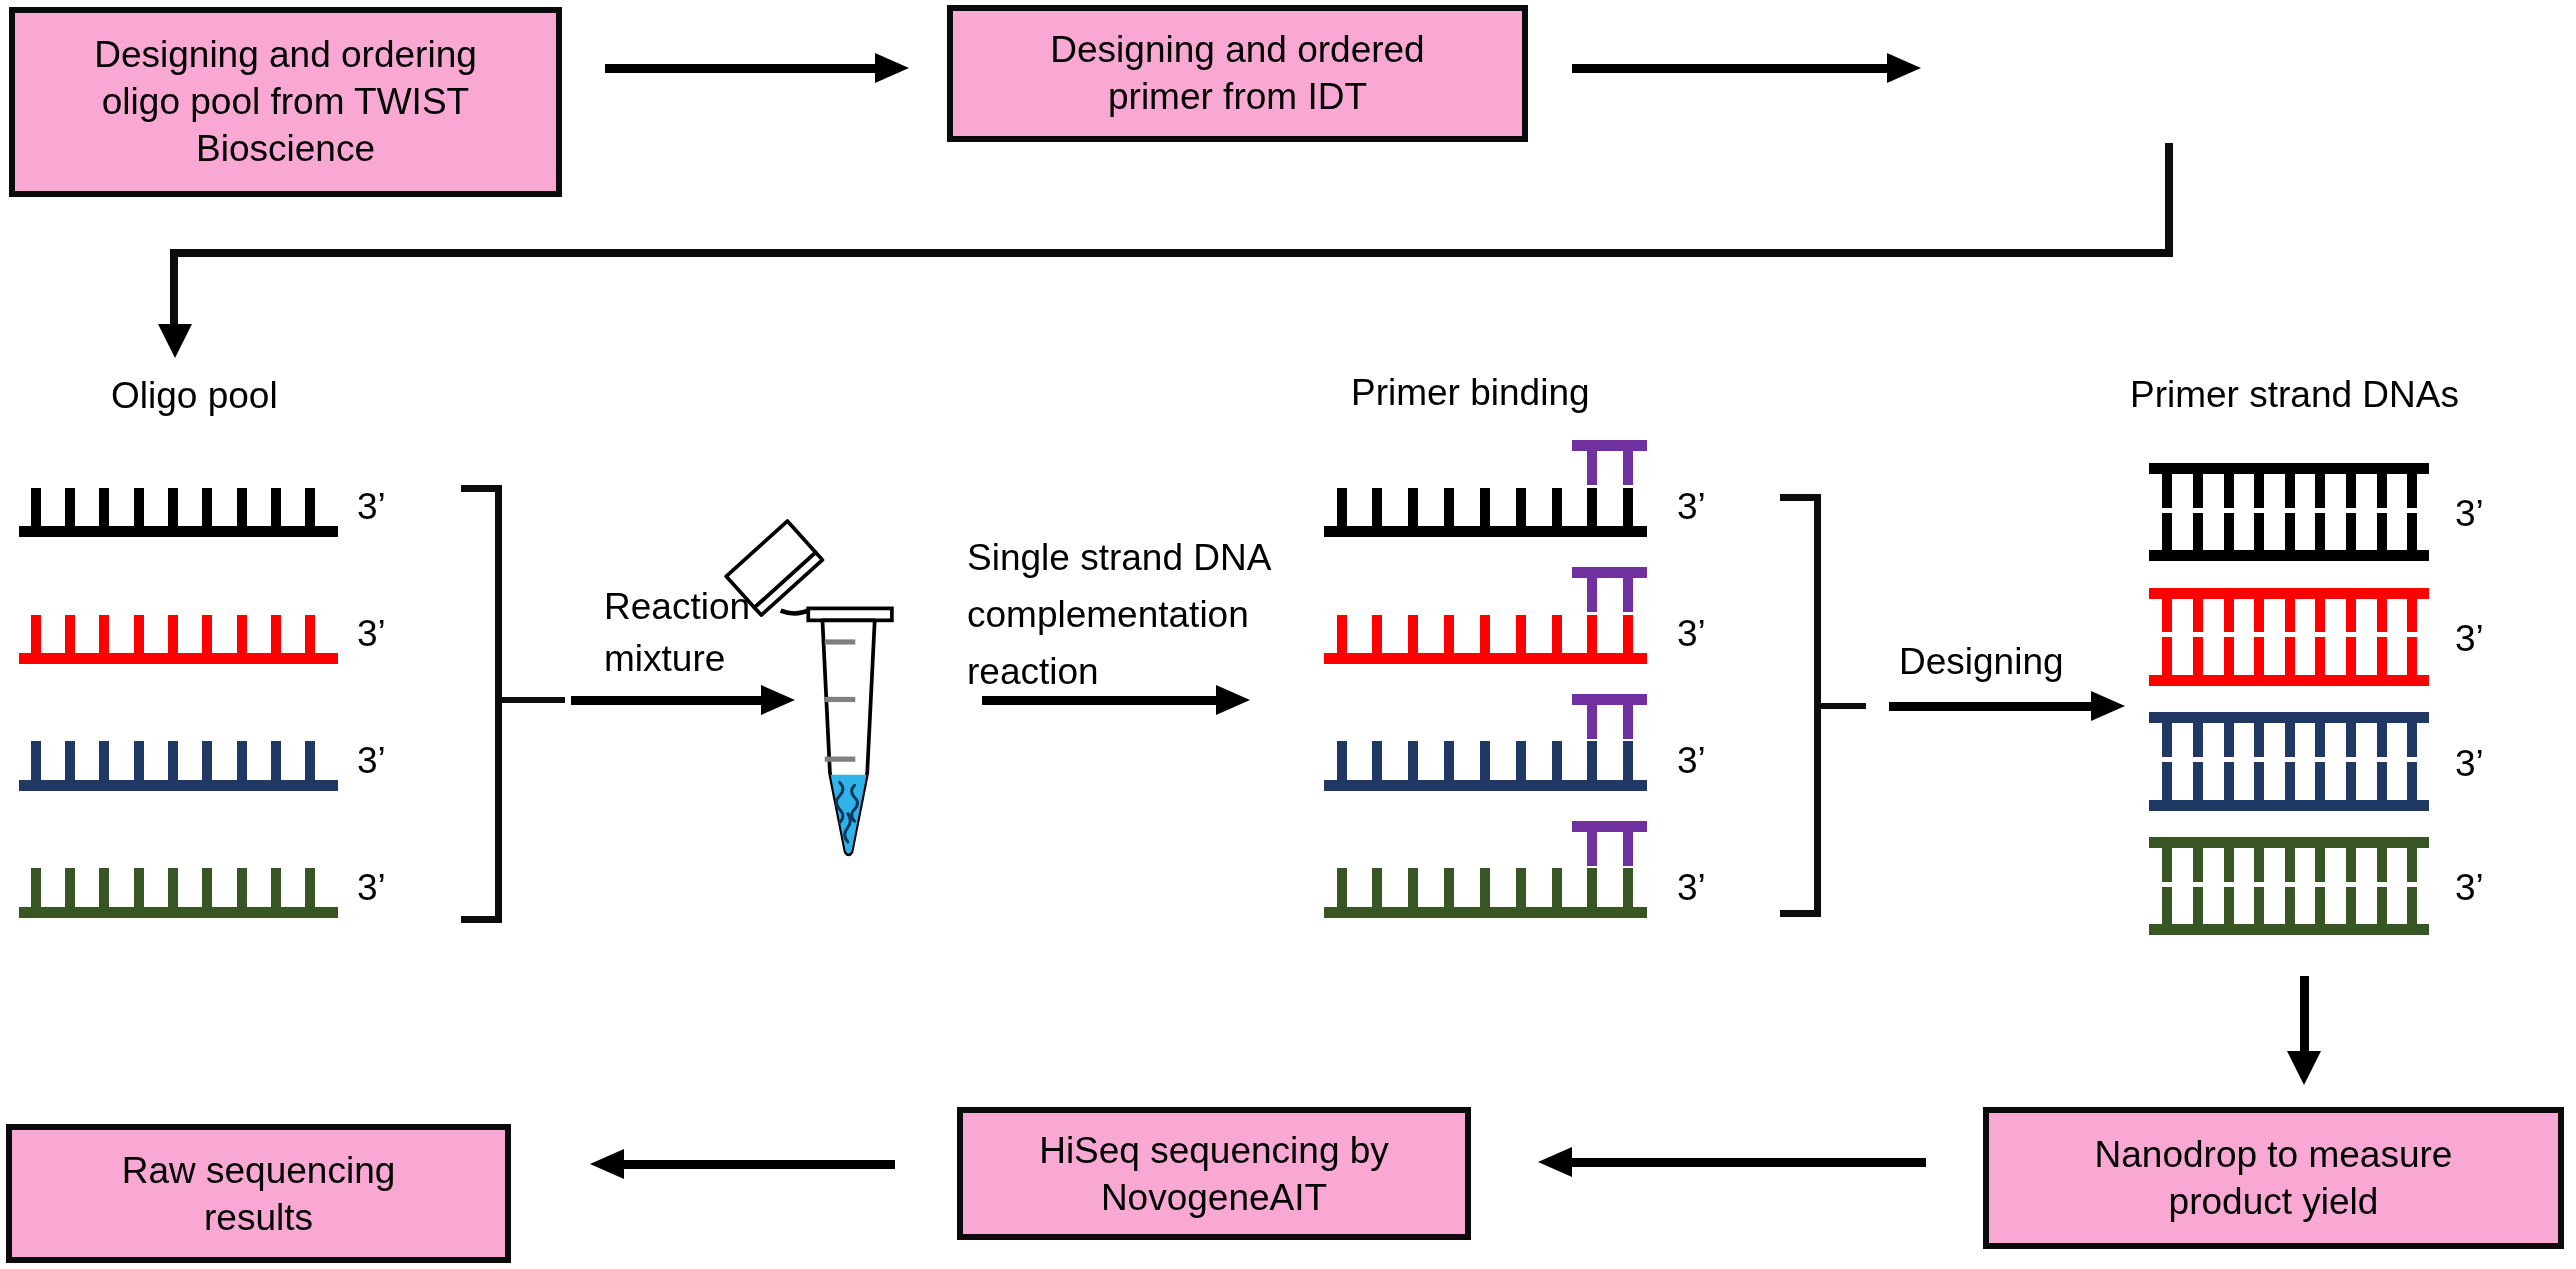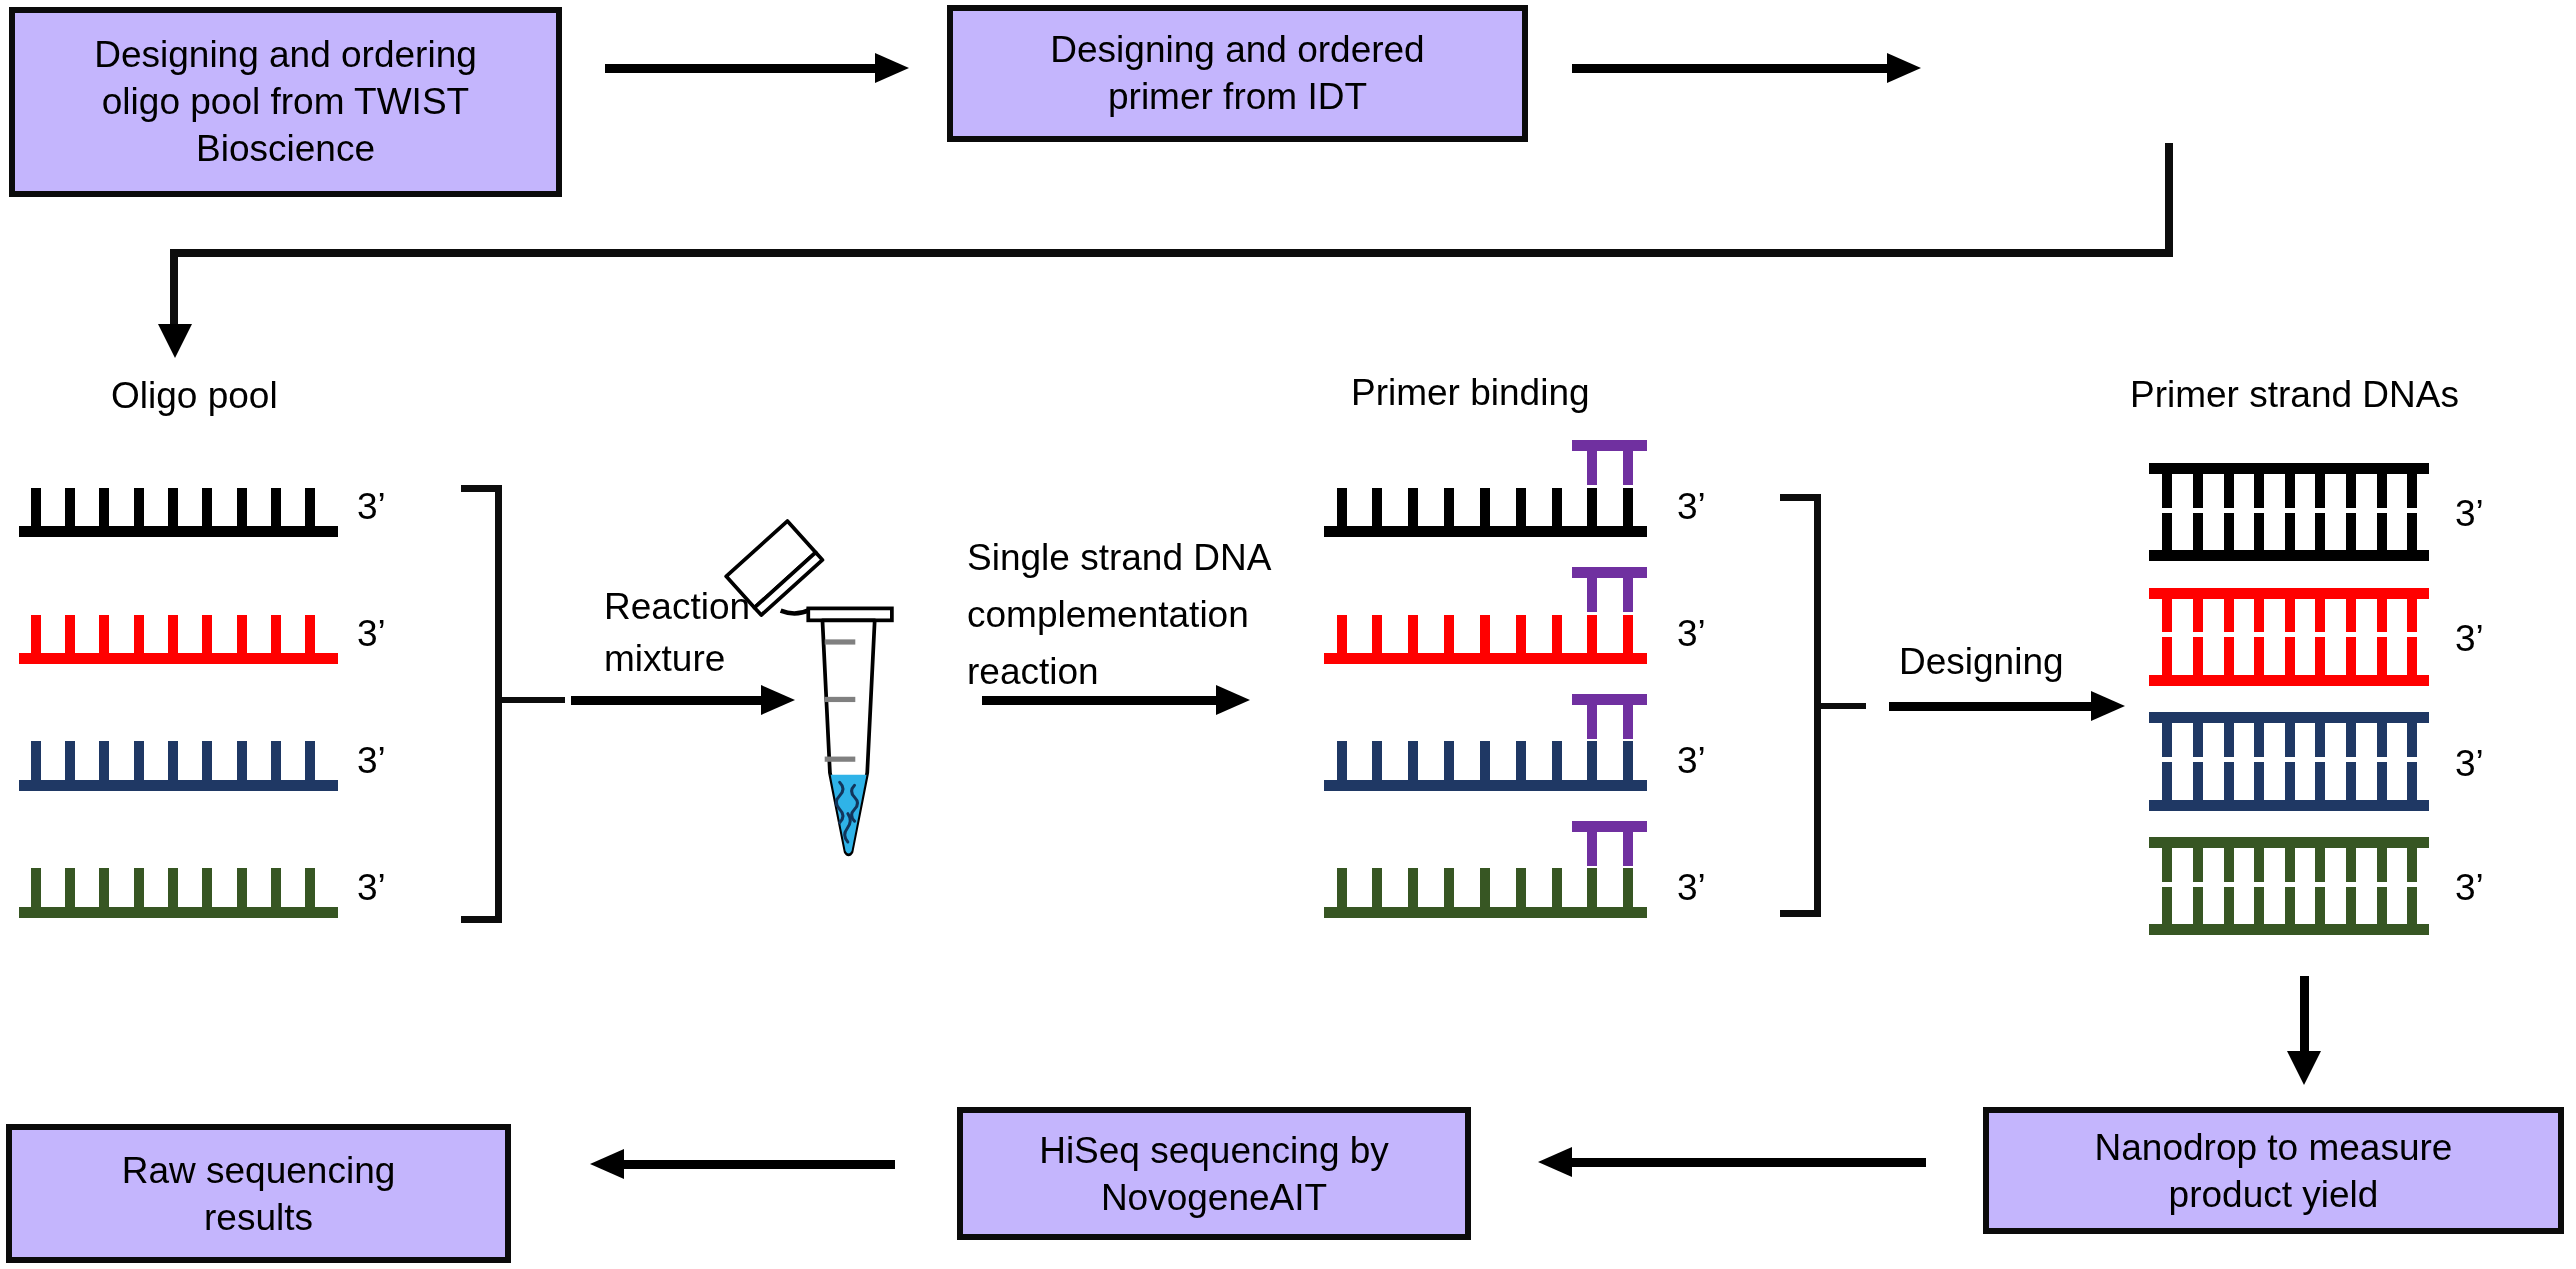--- a/index.html
+++ b/index.html
@@ -3,21 +3,21 @@
 <meta charset="utf-8">
 <style>
   html,body{margin:0;padding:0;background:#ffffff;}
   #canvas{
     position:relative;width:2576px;height:1269px;background:#ffffff;overflow:hidden;
     font-family:"Liberation Sans",sans-serif;color:#000;
   }
   .abs{position:absolute;}
   .lbl{position:absolute;font-size:37px;line-height:45px;color:#000;white-space:normal;margin-left:8px;}
   .pbox{
-    position:absolute;box-sizing:border-box;border:6.7px solid #0b0b0b;background:#c4b5fd;
+    position:absolute;box-sizing:border-box;border:6.7px solid #0b0b0b;background:#f9a8d4;
     display:flex;align-items:center;justify-content:center;text-align:center;
     font-size:37px;line-height:47px;
   }
   .pbox span{display:block;}
   .shaft-h{position:absolute;height:9px;background:#000;}
   .shaft-v{position:absolute;width:9px;background:#000;}
   .head-r{position:absolute;width:0;height:0;border-top:15.7px solid transparent;border-bottom:15.7px solid transparent;border-left:34px solid #000;}
   .head-l{position:absolute;width:0;height:0;border-top:15.7px solid transparent;border-bottom:15.7px solid transparent;border-right:34px solid #000;}
   .head-d{position:absolute;width:0;height:0;border-left:17px solid transparent;border-right:17px solid transparent;border-top:34px solid #000;}
   .bkline{position:absolute;background:#0d0d0d;}
@@ -294,21 +294,21 @@
         <div style="position: absolute; left: 2153px; top: 882px; width: 271px; height: 4.5px; background: rgb(255, 255, 255);"></div>
         <div style="position: absolute; left: 2455px; top: 865px; font: 37px / 45px &quot;Liberation Sans&quot;, sans-serif; color: rgb(0, 0, 0);">3’</div>
       </div>
     </div>
 
   <div>
     <div class="shaft-v" style="left:2300px;top:976px;height:76px;"></div>
     <div class="head-d" style="left:2287px;top:1051px;"></div>
   </div>
 
-  <div class="pbox" style="left:1983px;top:1107px;width:581px;height:127px;">
+  <div class="pbox" style="left:1983px;top:1107px;width:581px;height:142px;">
     <span style="max-width:433px;">Nanodrop to measure product yield</span>
   </div>
   <div class="pbox" style="left:957px;top:1107px;width:514px;height:133px;">
     <span style="max-width:463px;">HiSeq sequencing by NovogeneAIT</span>
   </div>
   <div class="pbox" style="left:6px;top:1124px;width:505px;height:139px;">
     <span style="max-width:358px;">Raw sequencing results</span>
   </div>
 
   <div>

